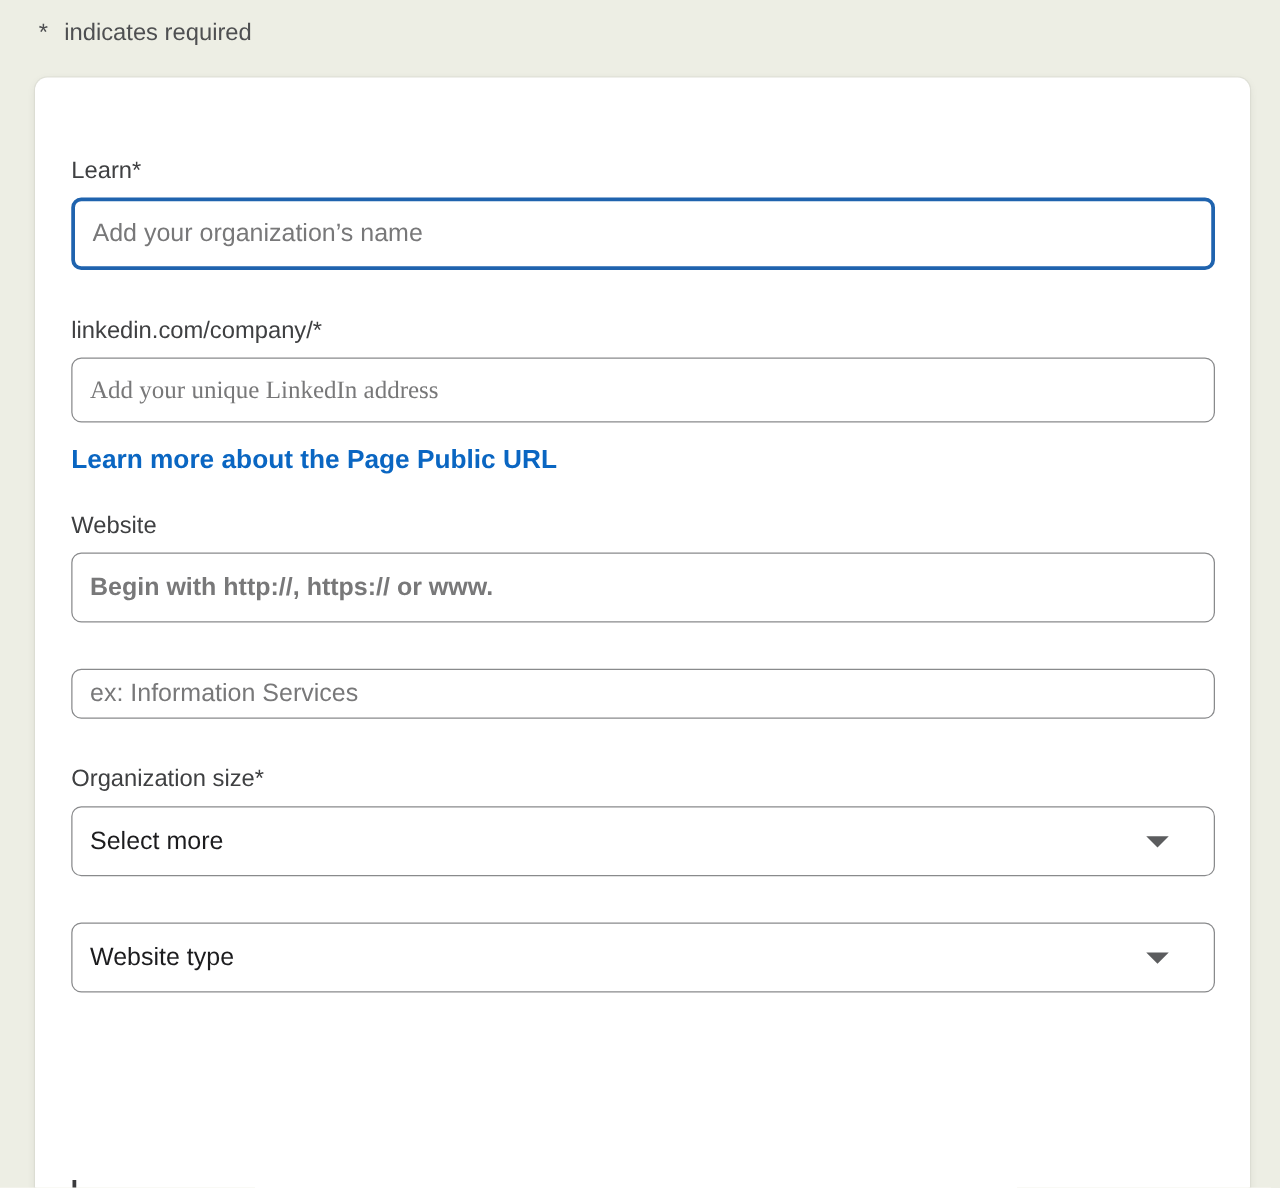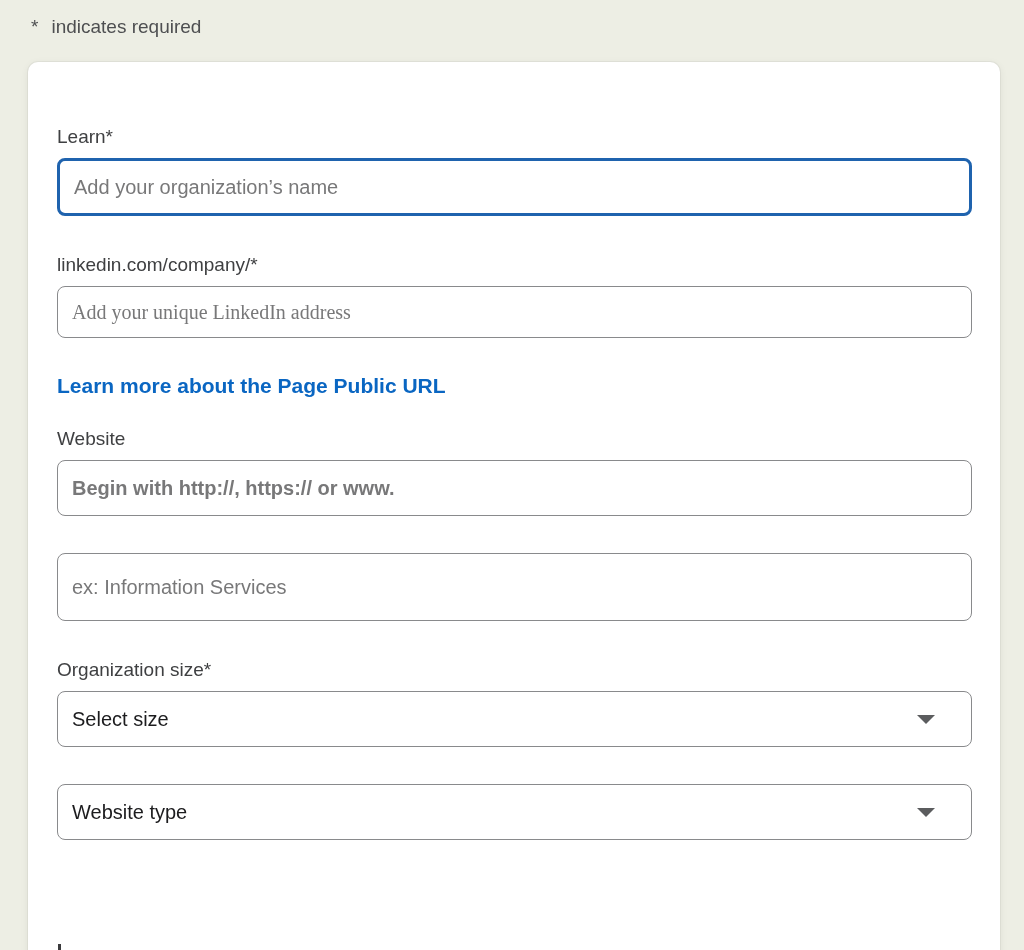--- a/index.html
+++ b/index.html
@@ -119,42 +119,42 @@
     <span>indicates required</span>
   </div>
 
   <div class="card">
 
     <div class="field-group">
       <label class="field-label">Learn*</label>
       <input type="text" class="text-input focused" placeholder="Add your organization’s name" style="">
     </div>
 
-    <div class="field-group" style="margin-bottom:41px;">
+    <div class="field-group" style="margin-bottom:23px;">
       <label class="field-label">linkedin.com/company/*</label>
       <input type="text" class="text-input" style="height: 52px; font-family: Liberation Serif, serif;" placeholder="Add your unique LinkedIn address">
     </div>
 
     <div class="field-group" style="margin-bottom:21px;">
       <a href="#" class="learn-link">Learn more about the Page Public URL</a>
     </div>
 
     <div class="field-group">
       <label class="field-label">Website</label>
       <input type="text" class="text-input" style="height: 56px; font-weight: bold;" placeholder="Begin with http://, https:// or www.">
     </div>
 
     <div class="field-group">
-      <input type="text" class="text-input" style="height: 68px;" placeholder="ex: Information Services">
+      <input type="text" class="text-input" style="height: 40px;" placeholder="ex: Information Services">
     </div>
 
     <div class="field-group">
       <label class="field-label">Organization size*</label>
       <div class="select-box">
-        <span class="select-value">Select size</span>
+        <span class="select-value">Select more</span>
         <span class="caret-down"></span>
       </div>
     </div>
 
     <div class="field-group">
       <div class="select-box">
         <span class="select-value">Website type</span>
         <span class="caret-down"></span>
       </div>
     </div>

